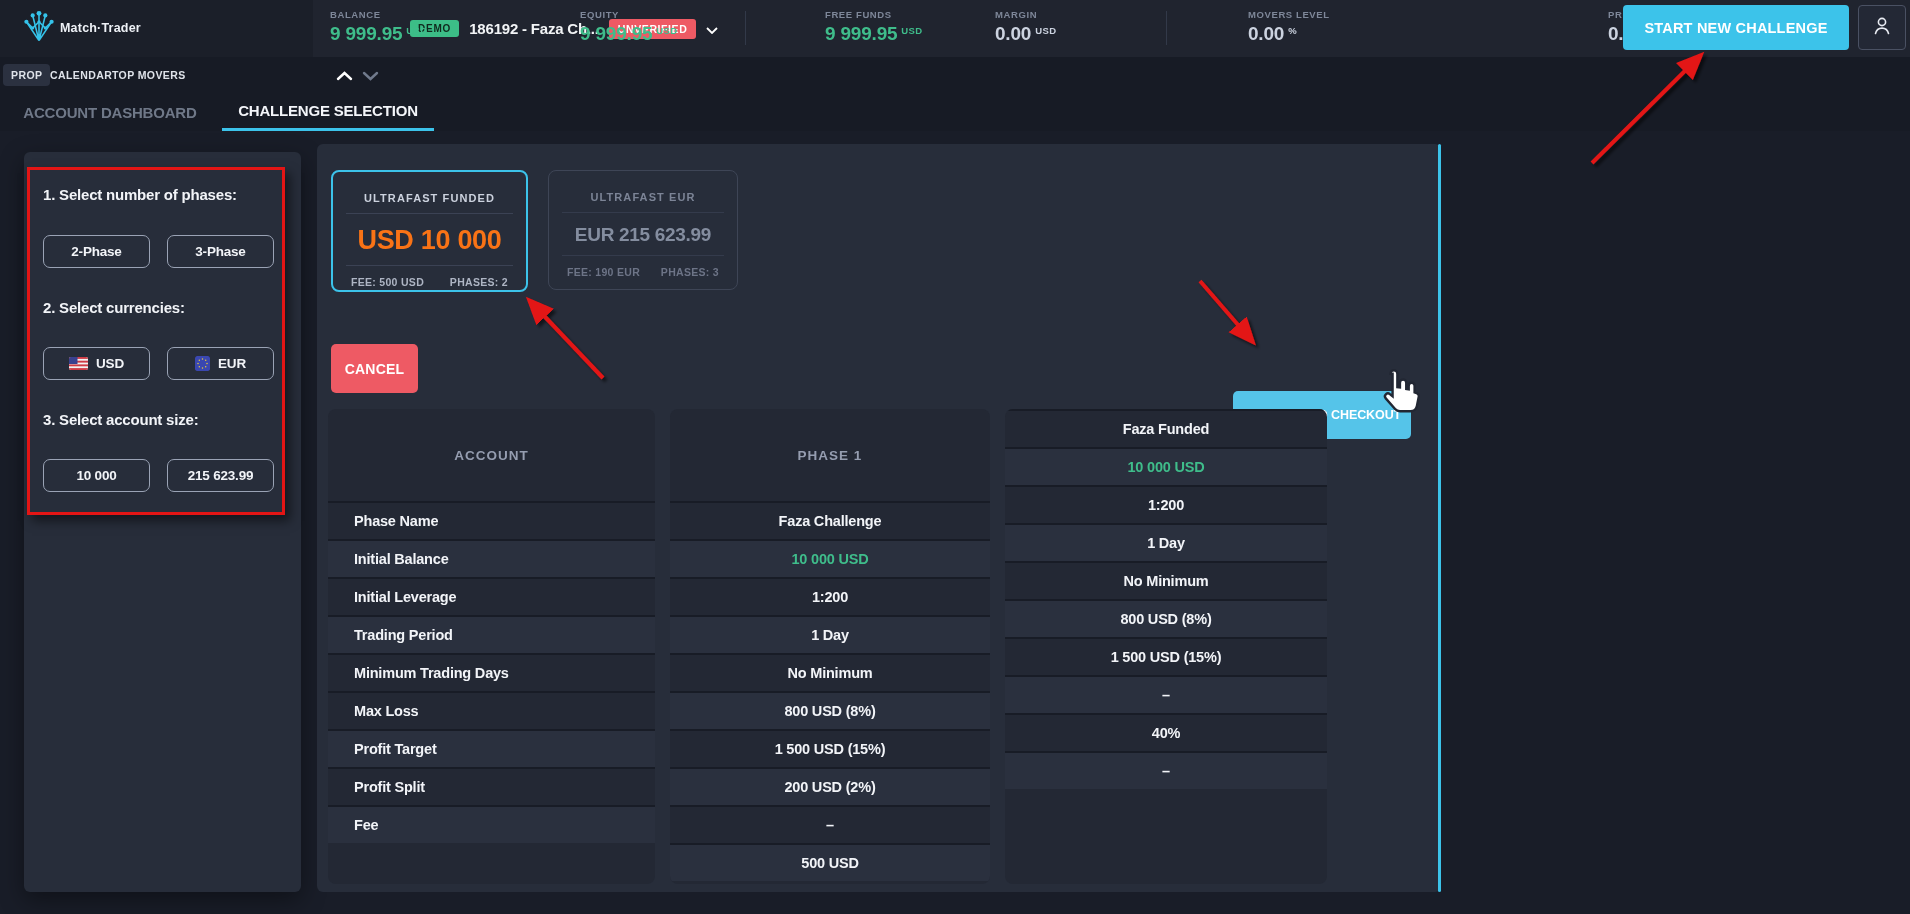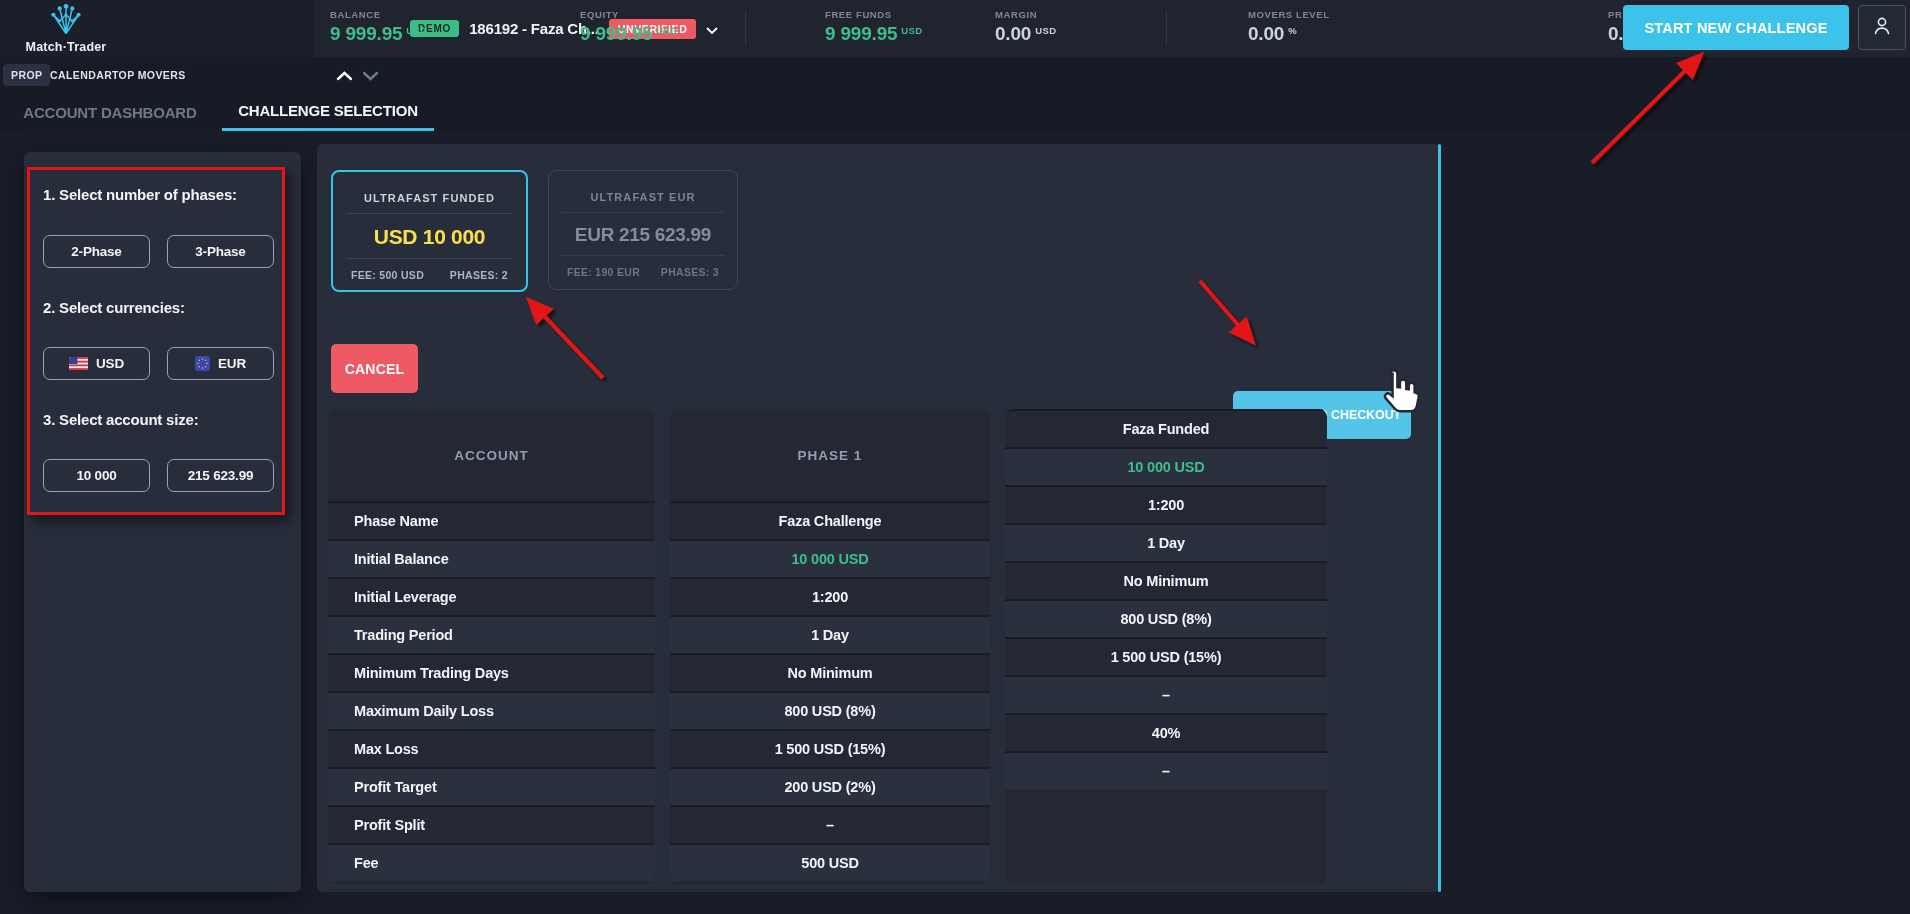--- a/index.html
+++ b/index.html
@@ -7,21 +7,21 @@
     --checkout-blue:#55c4e9; --badge-green:#3cbd87;
   }
   *{margin:0;padding:0;box-sizing:border-box;}
   html,body{background:#10131a;}
   body{font-family:"Liberation Sans",sans-serif;}
   #app{position:relative;width:1910px;height:914px;background:#191d28;overflow:hidden;}
 
   
   #topbar{position:absolute;left:0;top:0;width:1910px;height:57px;background:#20242f;}
   #brandzone{position:absolute;left:0;top:0;width:313px;height:57px;background:#1b1f29;}
-  .brand{position:absolute;left:18px;top:2px;width:96px;height:54px;display:flex;flex-direction:column;align-items:center;justify-content:flex-start;text-align:right;}
+  .brand{position:absolute;left:18px;top:2px;width:96px;height:54px;display:flex;flex-direction:row;align-items:center;justify-content:flex-start;text-align:right;}
   .brand-name{color:#eef1f6;font-size:12.5px;font-weight:bold;letter-spacing:.2px;margin-top:-2px;}
   .acct{position:absolute;left:410px;top:0;height:57px;display:flex;align-items:center;gap:10px;}
   .badge-demo{background:var(--badge-green,#3cbd87);color:#10291d;font-size:10px;font-weight:bold;letter-spacing:.8px;padding:3px 8px;border-radius:3px;}
   .acct-name{color:#f2f4f6;font-size:15px;font-weight:bold;letter-spacing:-.2px;}
   .badge-unverified{background:var(--red,#ee5a64);color:#fff;font-size:10.5px;font-weight:bold;letter-spacing:.6px;padding:4px 9px;border-radius:3px;}
   .stat{position:absolute;top:9px;}
   .stat .lbl{font-size:9.5px;font-weight:bold;color:#7e8799;letter-spacing:.6px;}
   .stat .val{font-size:19px;font-weight:bold;color:#ccd3e0;letter-spacing:-.2px;margin-top:3px;white-space:nowrap;}
   .stat.green .val{color:var(--green,#3fbd8b);}
   .stat .unit{display:inline-block;font-size:9.5px;transform:translateY(-6px);margin-left:4px;letter-spacing:.4px;}
@@ -57,21 +57,21 @@
 
   
   #panel{position:absolute;left:317px;top:144px;width:1124px;height:748px;background:#272d3a;border-radius:6px;}
   #scroll-accent{position:absolute;right:0;top:0;width:3px;height:748px;background:var(--accent-cyan,#3cc3ea);border-radius:3px;}
 
   .card{position:absolute;top:26px;border-radius:8px;cursor:pointer;}
   #card-funded{left:14px;width:197px;height:122px;border:2px solid var(--accent-cyan,#3cc3ea);}
   #card-eur{left:231px;width:190px;height:120px;border:1px solid #3e4556;}
   .c-title{margin-top:20px;text-align:center;font-size:11px;font-weight:bold;letter-spacing:1.1px;color:#ccd2de;}
   .c-div{margin:9px 13px 0;border-top:1px solid #3b4254;}
-  .c-amount{margin-top:11px;text-align:center;font-size:21px;font-weight:bold;letter-spacing:-.3px;color:#fde047;}
+  .c-amount{margin-top:11px;text-align:center;font-size:27px;font-weight:bold;letter-spacing:-.3px;color:#f97316;}
   .c-foot{margin-top:10px;display:flex;justify-content:space-between;padding:0 18px;font-size:10.5px;font-weight:bold;letter-spacing:.3px;color:#aeb5c4;}
   #card-eur .c-title{color:#7c8496;}
   #card-eur .c-amount{font-size:19px;color:#848d9f;}
   #card-eur .c-foot{color:#6d7487;}
   #card-eur .c-div{border-top-color:#343b4c;}
 
   #btn-cancel{position:absolute;left:14px;top:200px;width:87px;height:49px;background:var(--red,#ee5a64);border:none;border-radius:5px;
     color:#fff;font-family:inherit;font-size:14px;font-weight:bold;letter-spacing:.2px;cursor:pointer;}
   #btn-checkout{position:absolute;left:916px;top:200px;width:178px;height:48px;background:var(--checkout-blue,#55c4e9);border:none;border-radius:5px;
     color:#fff;font-family:inherit;font-size:12.5px;font-weight:bold;letter-spacing:-.1px;cursor:pointer;margin-top:47px;}
@@ -264,21 +264,20 @@
     <button id="btn-checkout">CONTINUE TO CHECKOUT</button>
 
     <section id="col-account" class="tcol">
       <div class="thead">ACCOUNT</div>
       <div id="rows-account">
           <div class="trow lab">Phase Name</div>
           <div class="trow lab alt">Initial Balance</div>
           <div class="trow lab">Initial Leverage</div>
           <div class="trow lab alt">Trading Period</div>
           <div class="trow lab">Minimum Trading Days</div>
-          <div class="trow lab alt">Maximum Daily Loss</div>
           <div class="trow lab">Max Loss</div>
           <div class="trow lab alt">Profit Target</div>
           <div class="trow lab">Profit Split</div>
           <div class="trow lab alt">Fee</div>
         </div>
     </section>
     <section id="col-phase1" class="tcol">
       <div class="thead">PHASE 1</div>
       <div id="rows-phase1">
           <div class="trow val">Faza Challenge</div>

